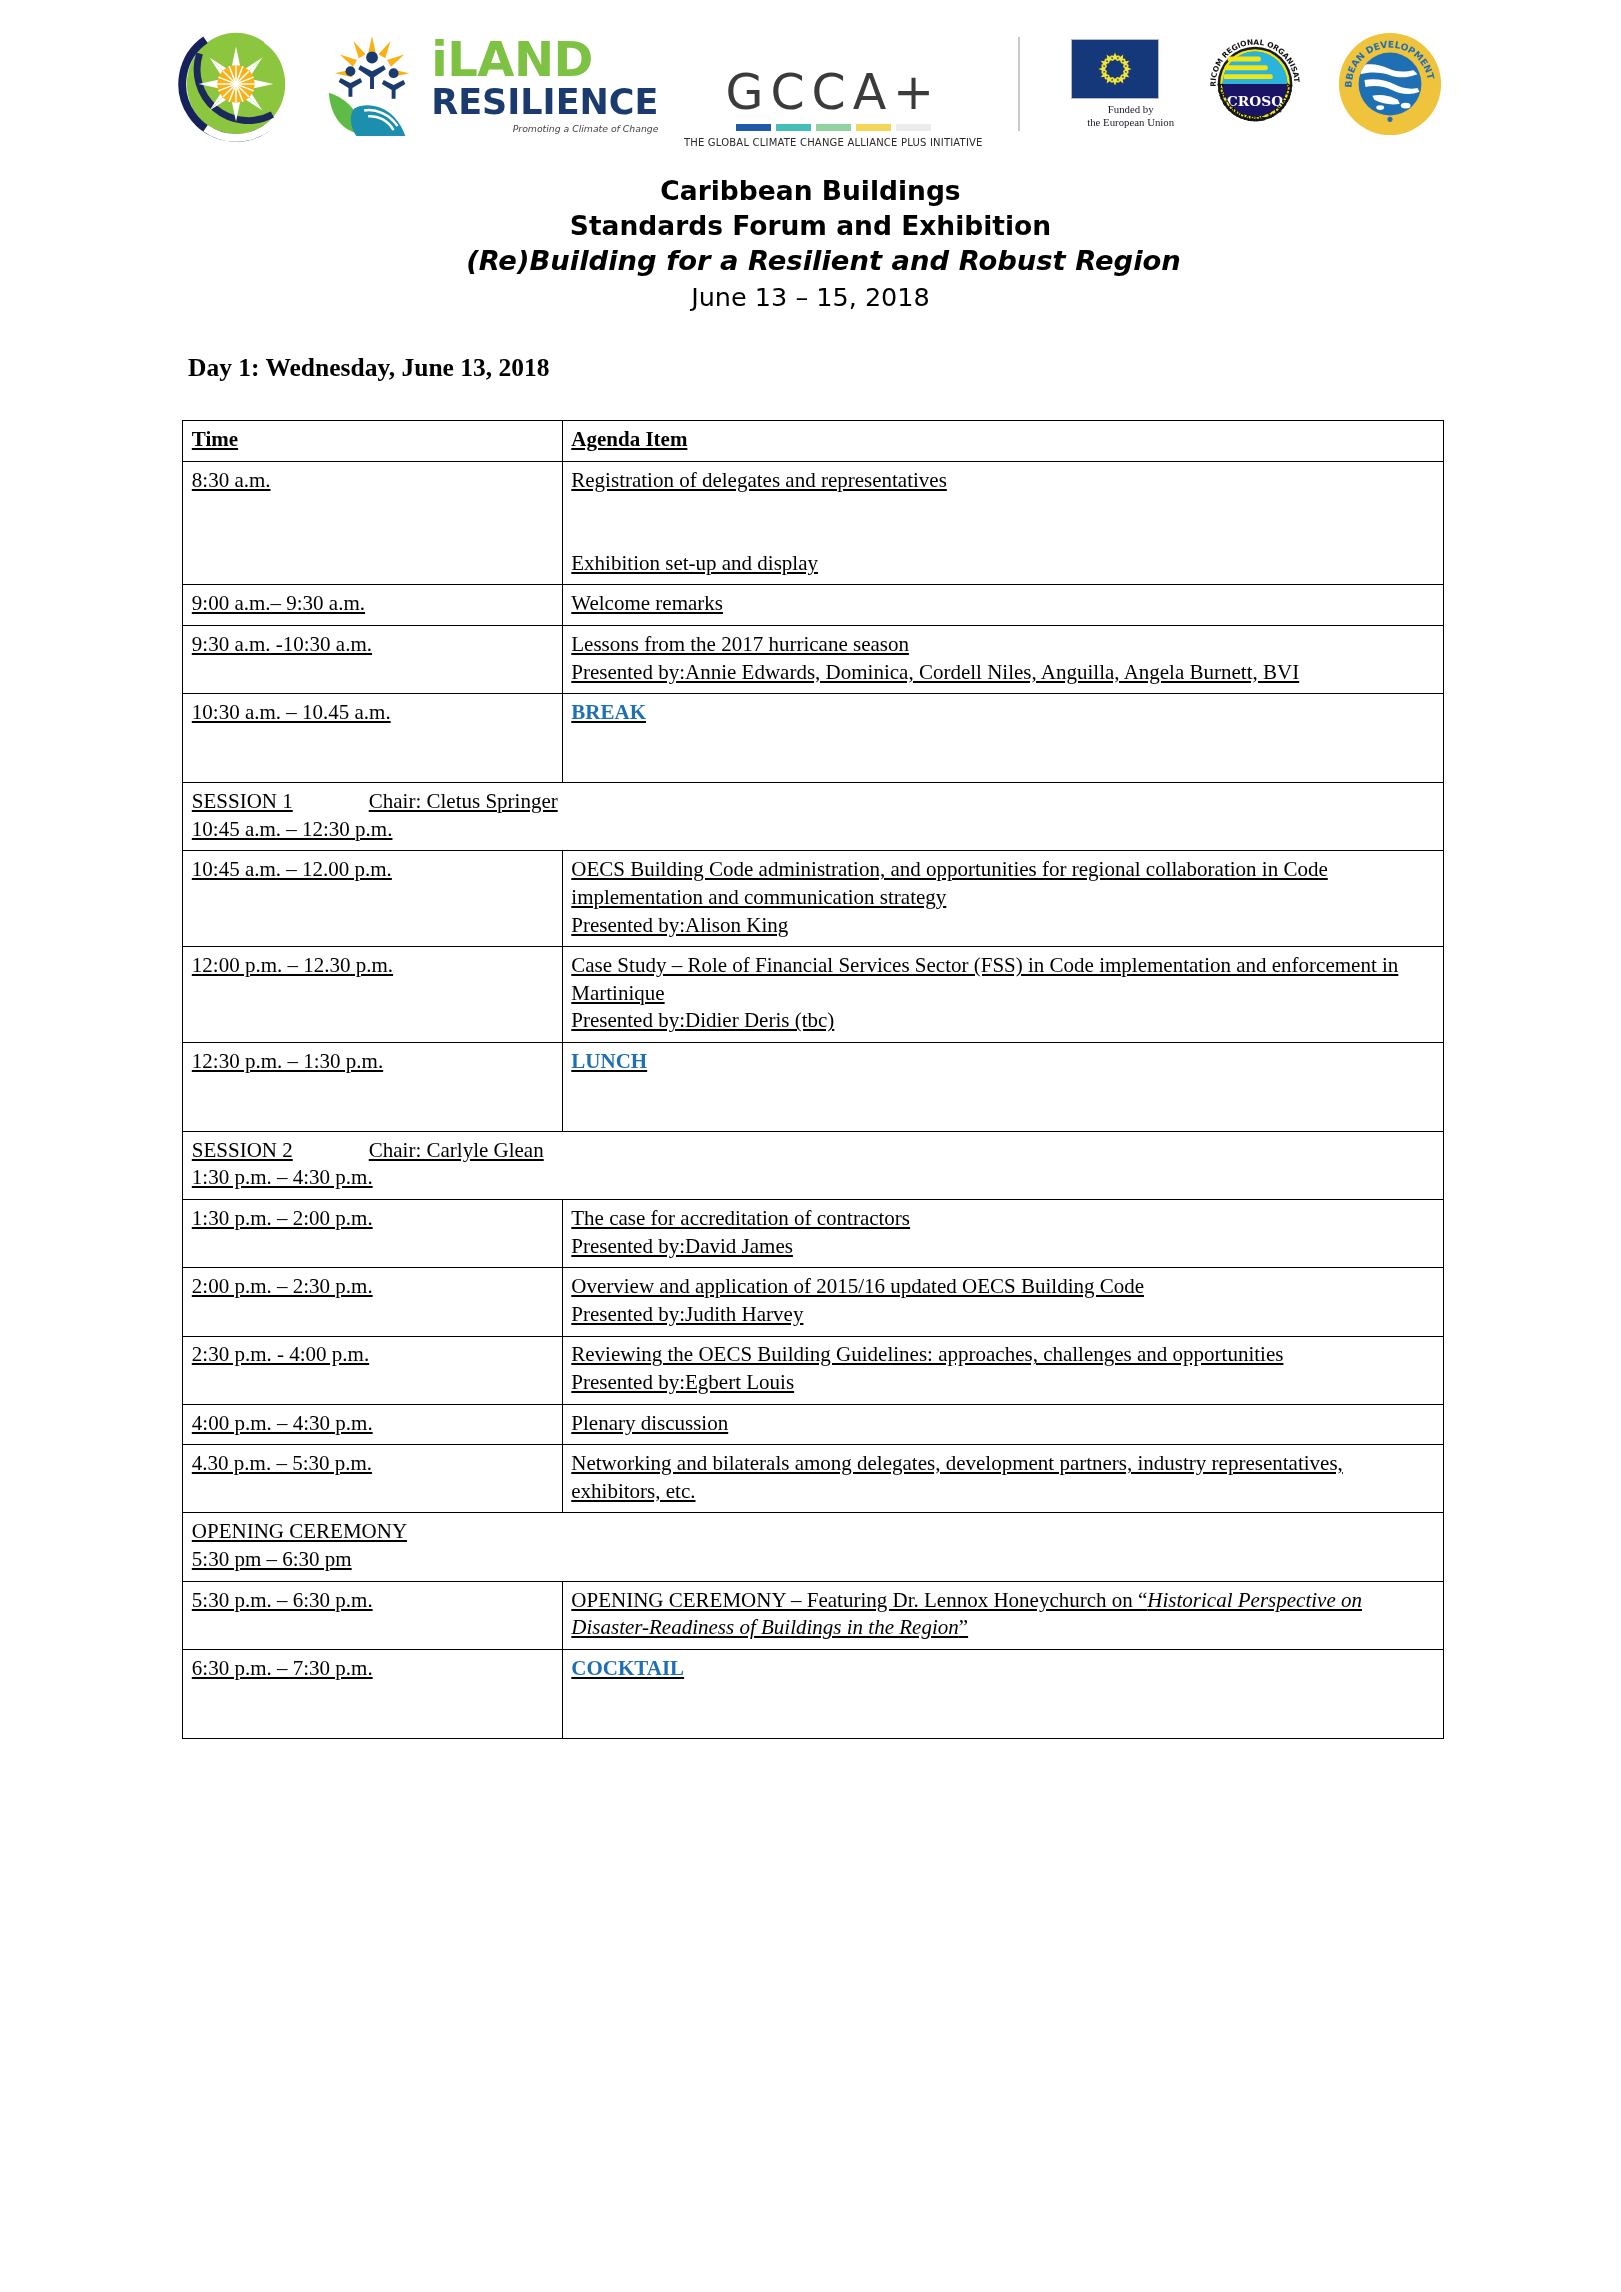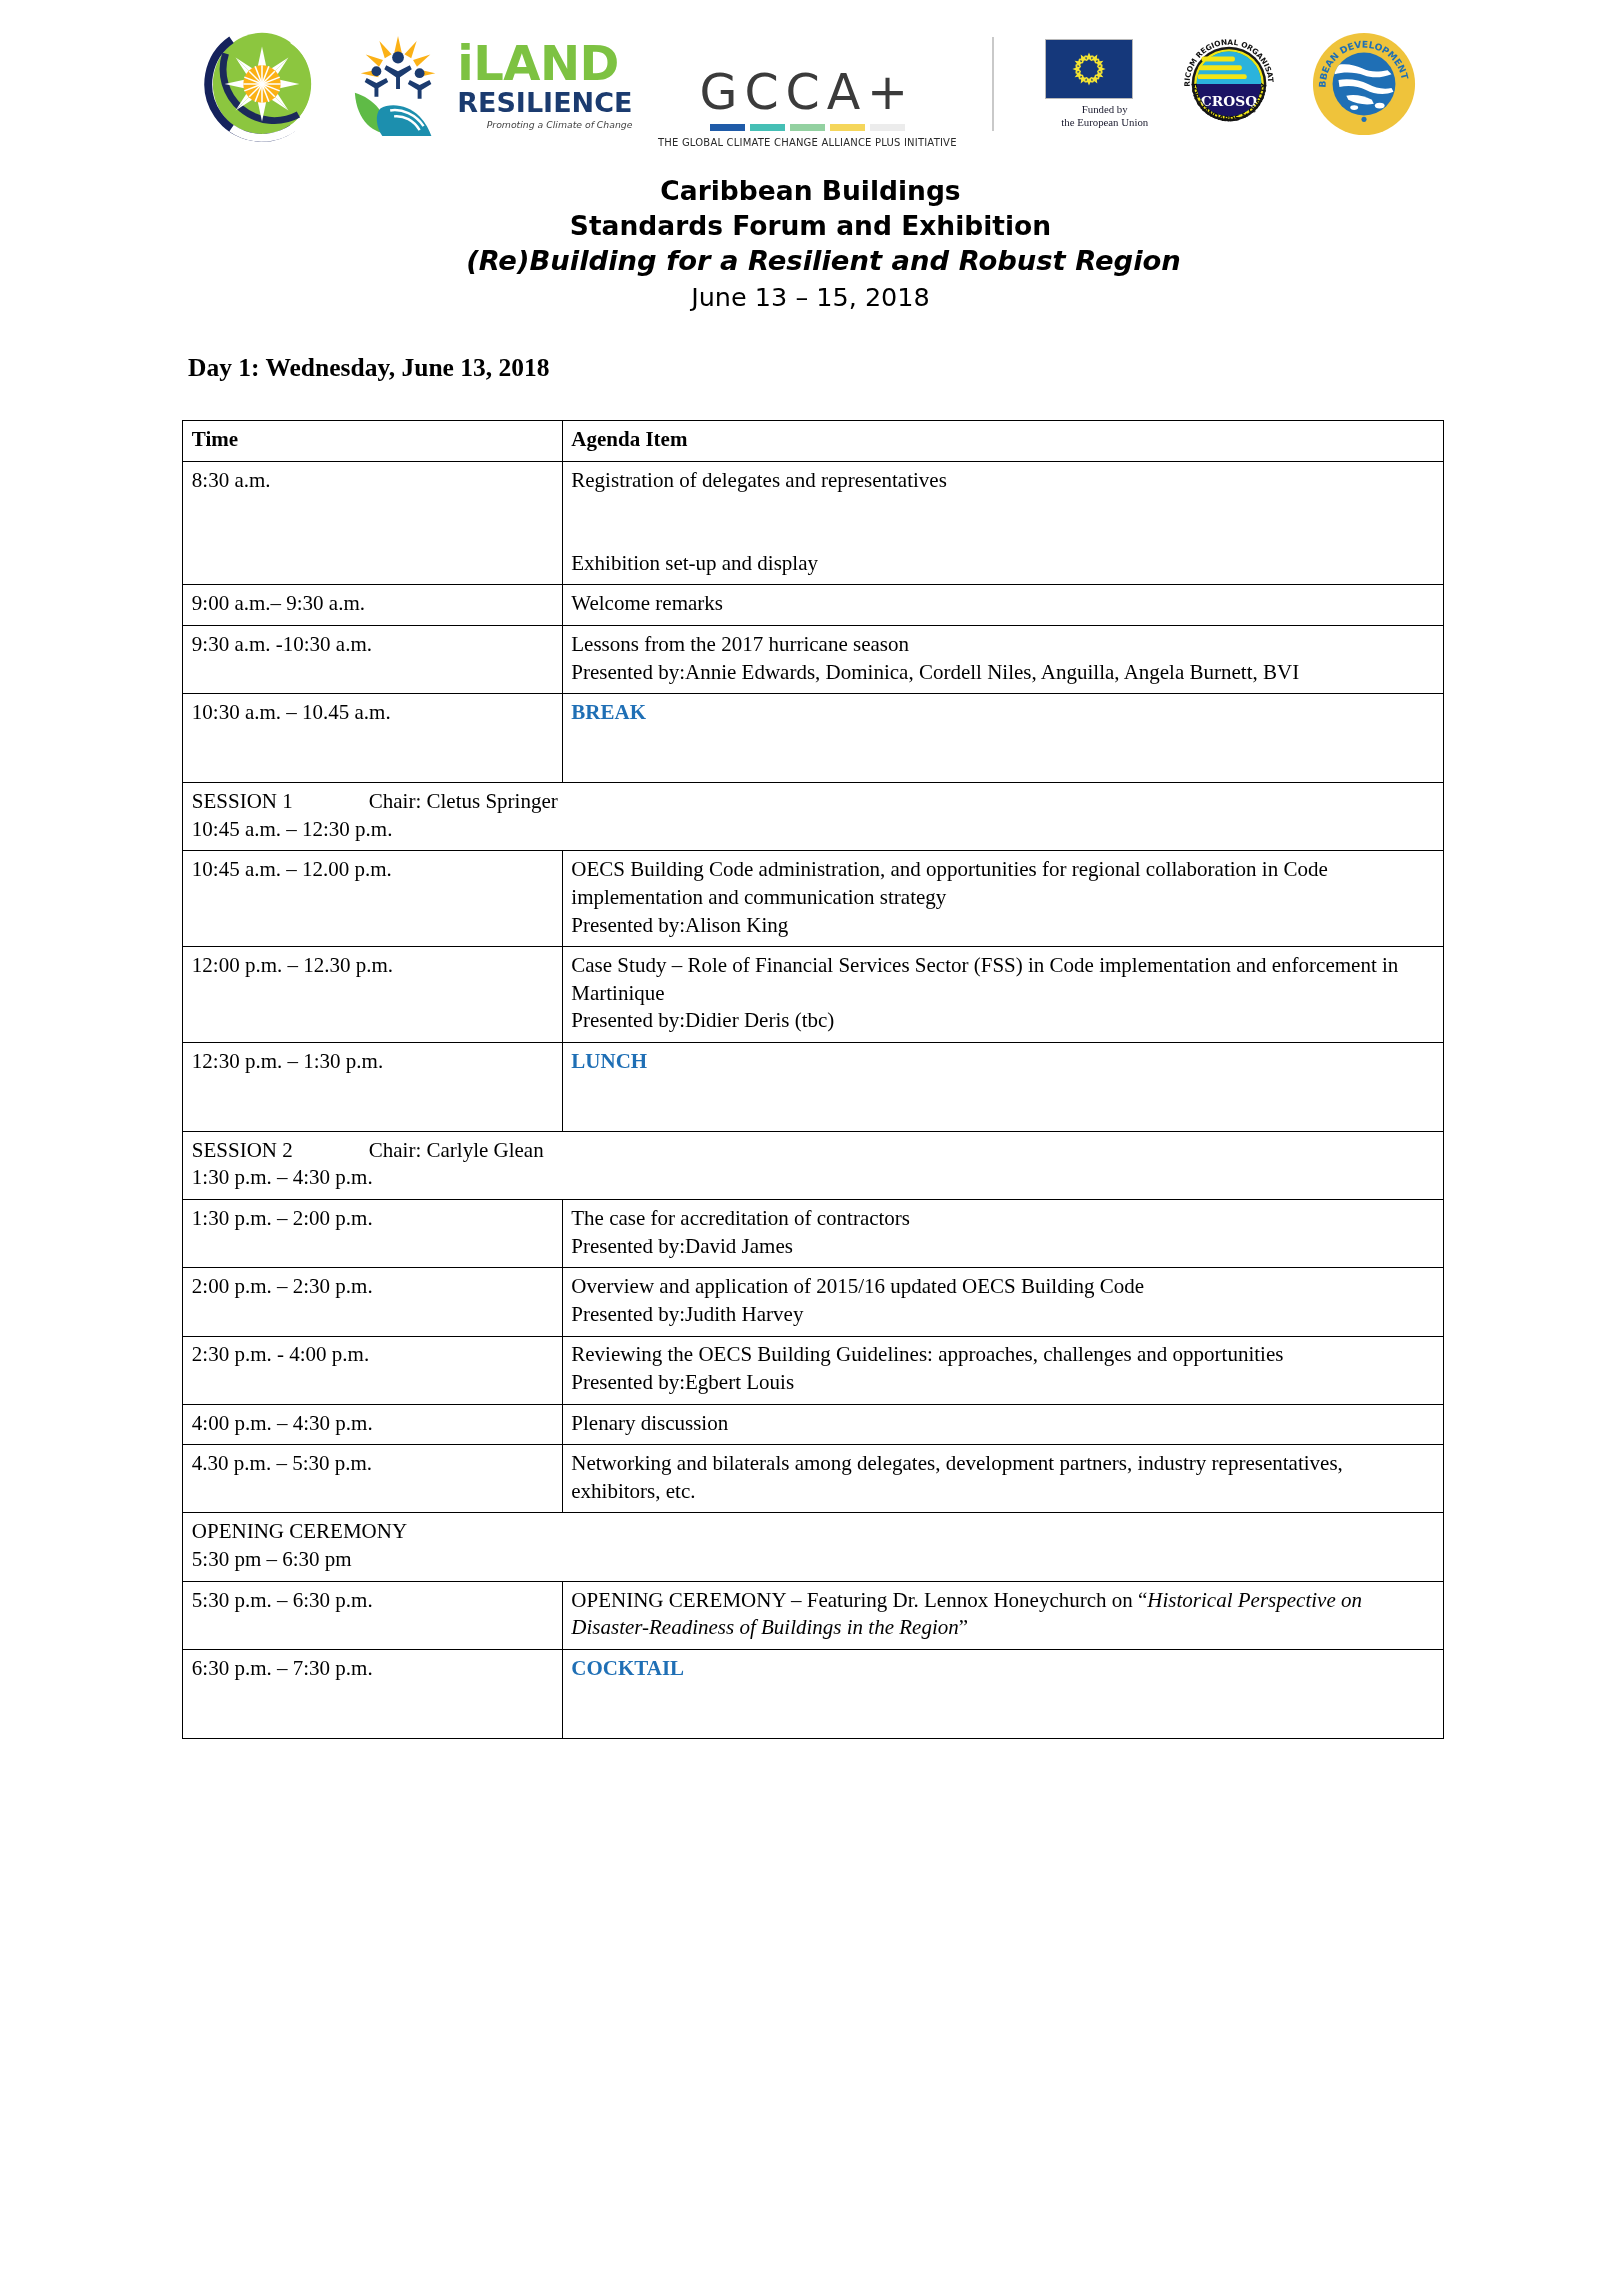--- a/index.html
+++ b/index.html
@@ -50,21 +50,21 @@
   .iland-top {
     font-family: "DejaVu Sans", sans-serif;
     font-weight: bold;
     font-size: 48px;
     letter-spacing: -0.5px;
     color: #7DC242;
   }
   .iland-bot {
     font-family: "DejaVu Sans", sans-serif;
     font-weight: bold;
-    font-size: 27px;
+    font-size: 35px;
     letter-spacing: 0px;
     color: #1B3B6F;
     margin-top: 2px;
   }
   .iland-tag {
     font-family: "DejaVu Sans", sans-serif;
     font-style: italic;
     font-size: 9.3px;
     color: #444;
     margin-top: 3.9px;
@@ -147,20 +147,21 @@
     font-family: "Liberation Serif", serif;
     font-weight: bold;
     font-size: 25.5px;
     margin: 39px 0 0 188px;
   }
 
   
   .agenda-wrap {
     margin: 37px 12px 0 182px;
     width: 1262px;
+    text-decoration: underline;
   }
   table.agenda {
     border-collapse: collapse;
     width: 100%;
     table-layout: fixed;
     font-family: "Liberation Serif", serif;
     font-size: 21px;
     line-height: 1.32;
   }
   table.agenda col.c-time { width: 378px; }

